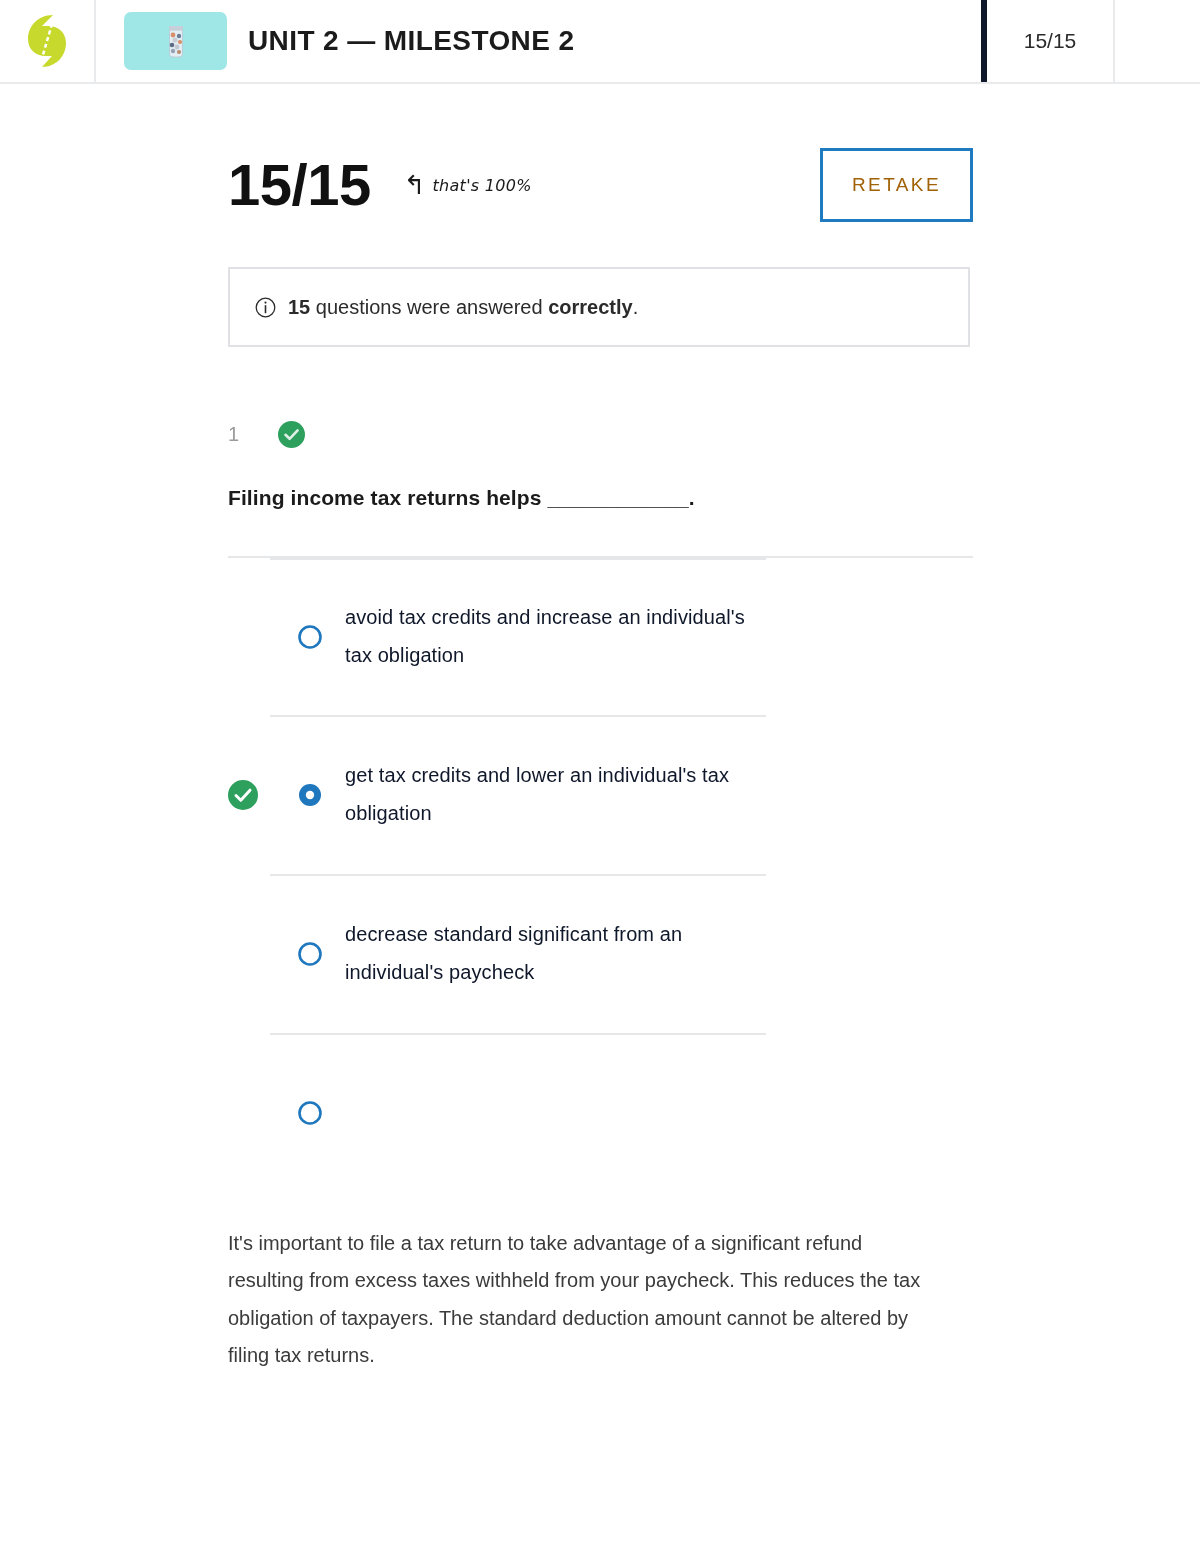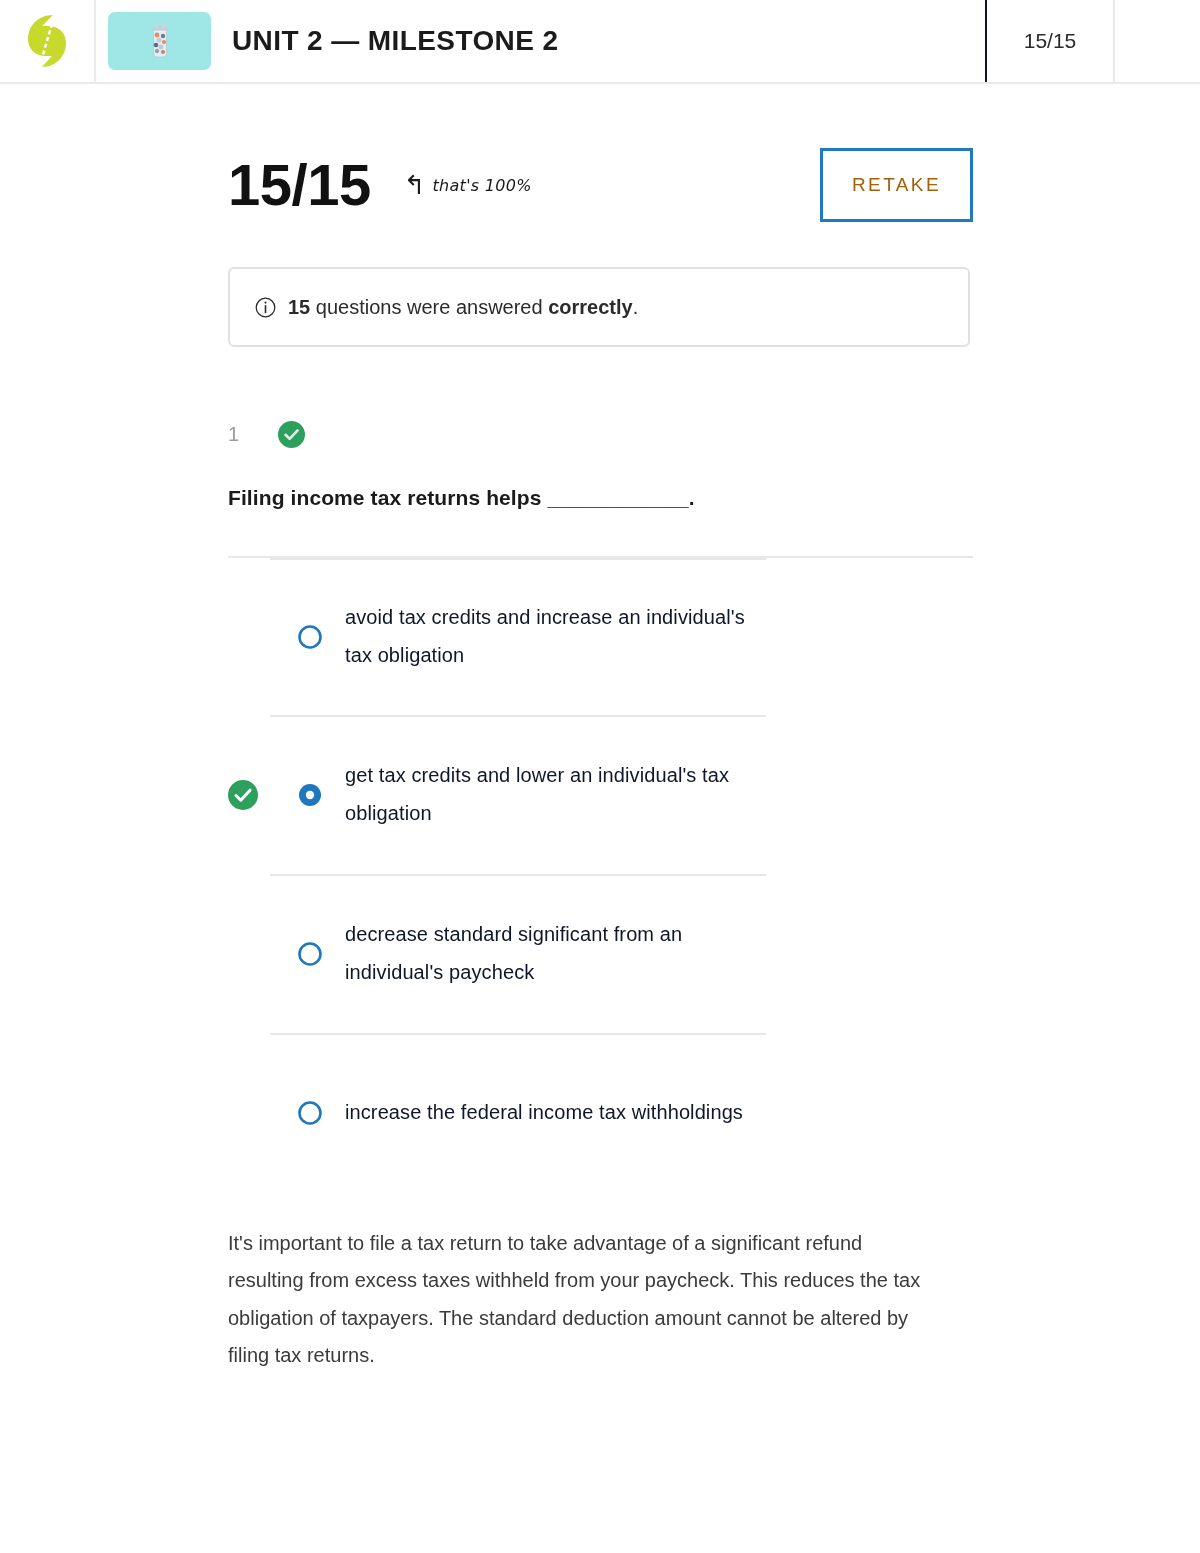--- a/index.html
+++ b/index.html
@@ -43,22 +43,22 @@
     width: 42px;
     height: 56px;
     position: relative;
     display: block;
   }
 
   .title-cell {
     flex: 1;
     display: flex;
     align-items: center;
-    padding-left: 12px;
-    border-right: 2px solid #0f172a;
+    padding-left: 28px;
+    border-right: 6px solid #0f172a;
   }
 
   .thumb {
     width: 103px;
     height: 58px;
     border-radius: 7px;
     background: #9fe6e6;
     position: relative;
     overflow: hidden;
     flex: none;
@@ -155,21 +155,21 @@
     align-items: center;
     justify-content: center;
     cursor: pointer;
   }
 
   .info-box {
     margin-top: 45px;
     width: 742px;
     height: 80px;
     border: 2px solid #dfe1e4;
-    border-radius: 6px;
+    border-radius: 0;
     display: flex;
     align-items: center;
     padding-left: 25px;
   }
   .info-icon {
     width: 21px;
     height: 21px;
     flex: none;
     margin-right: 12px;
   }
@@ -381,21 +381,20 @@
         </span>
         <span class="opt-label">decrease standard significant from an individual's paycheck</span>
       </div>
 
       <div class="option">
         <span class="radio">
           <svg viewBox="0 0 28 28" width="28" height="28">
             <circle cx="14" cy="14" r="10.5" fill="#ffffff" stroke="#1f77be" stroke-width="2.6"></circle>
           </svg>
         </span>
-        <span class="opt-label">increase the federal income tax withholdings</span>
       </div>
 
     </div>
 
     <div class="rationale-body">It's important to file a tax return to take advantage of a significant refund resulting from excess taxes withheld from your paycheck. This reduces the tax obligation of taxpayers. The standard deduction amount cannot be altered by filing tax returns.</div>
 
   </div>
 </div>
 
 </body></html>

